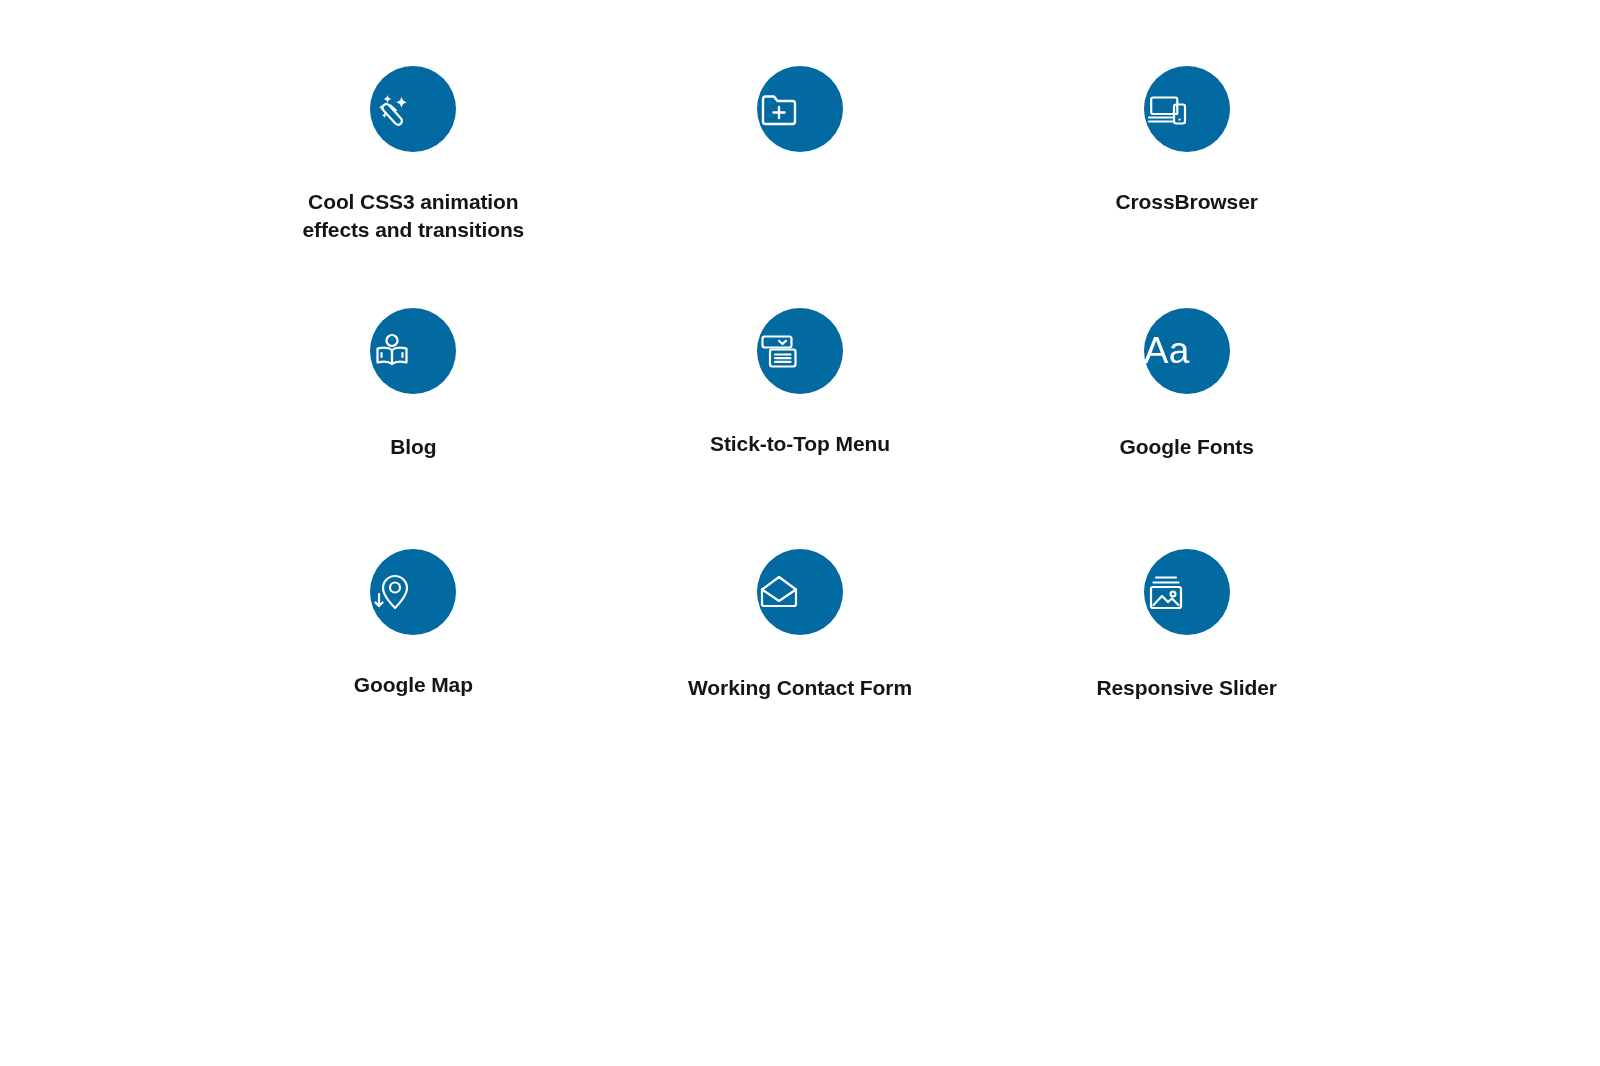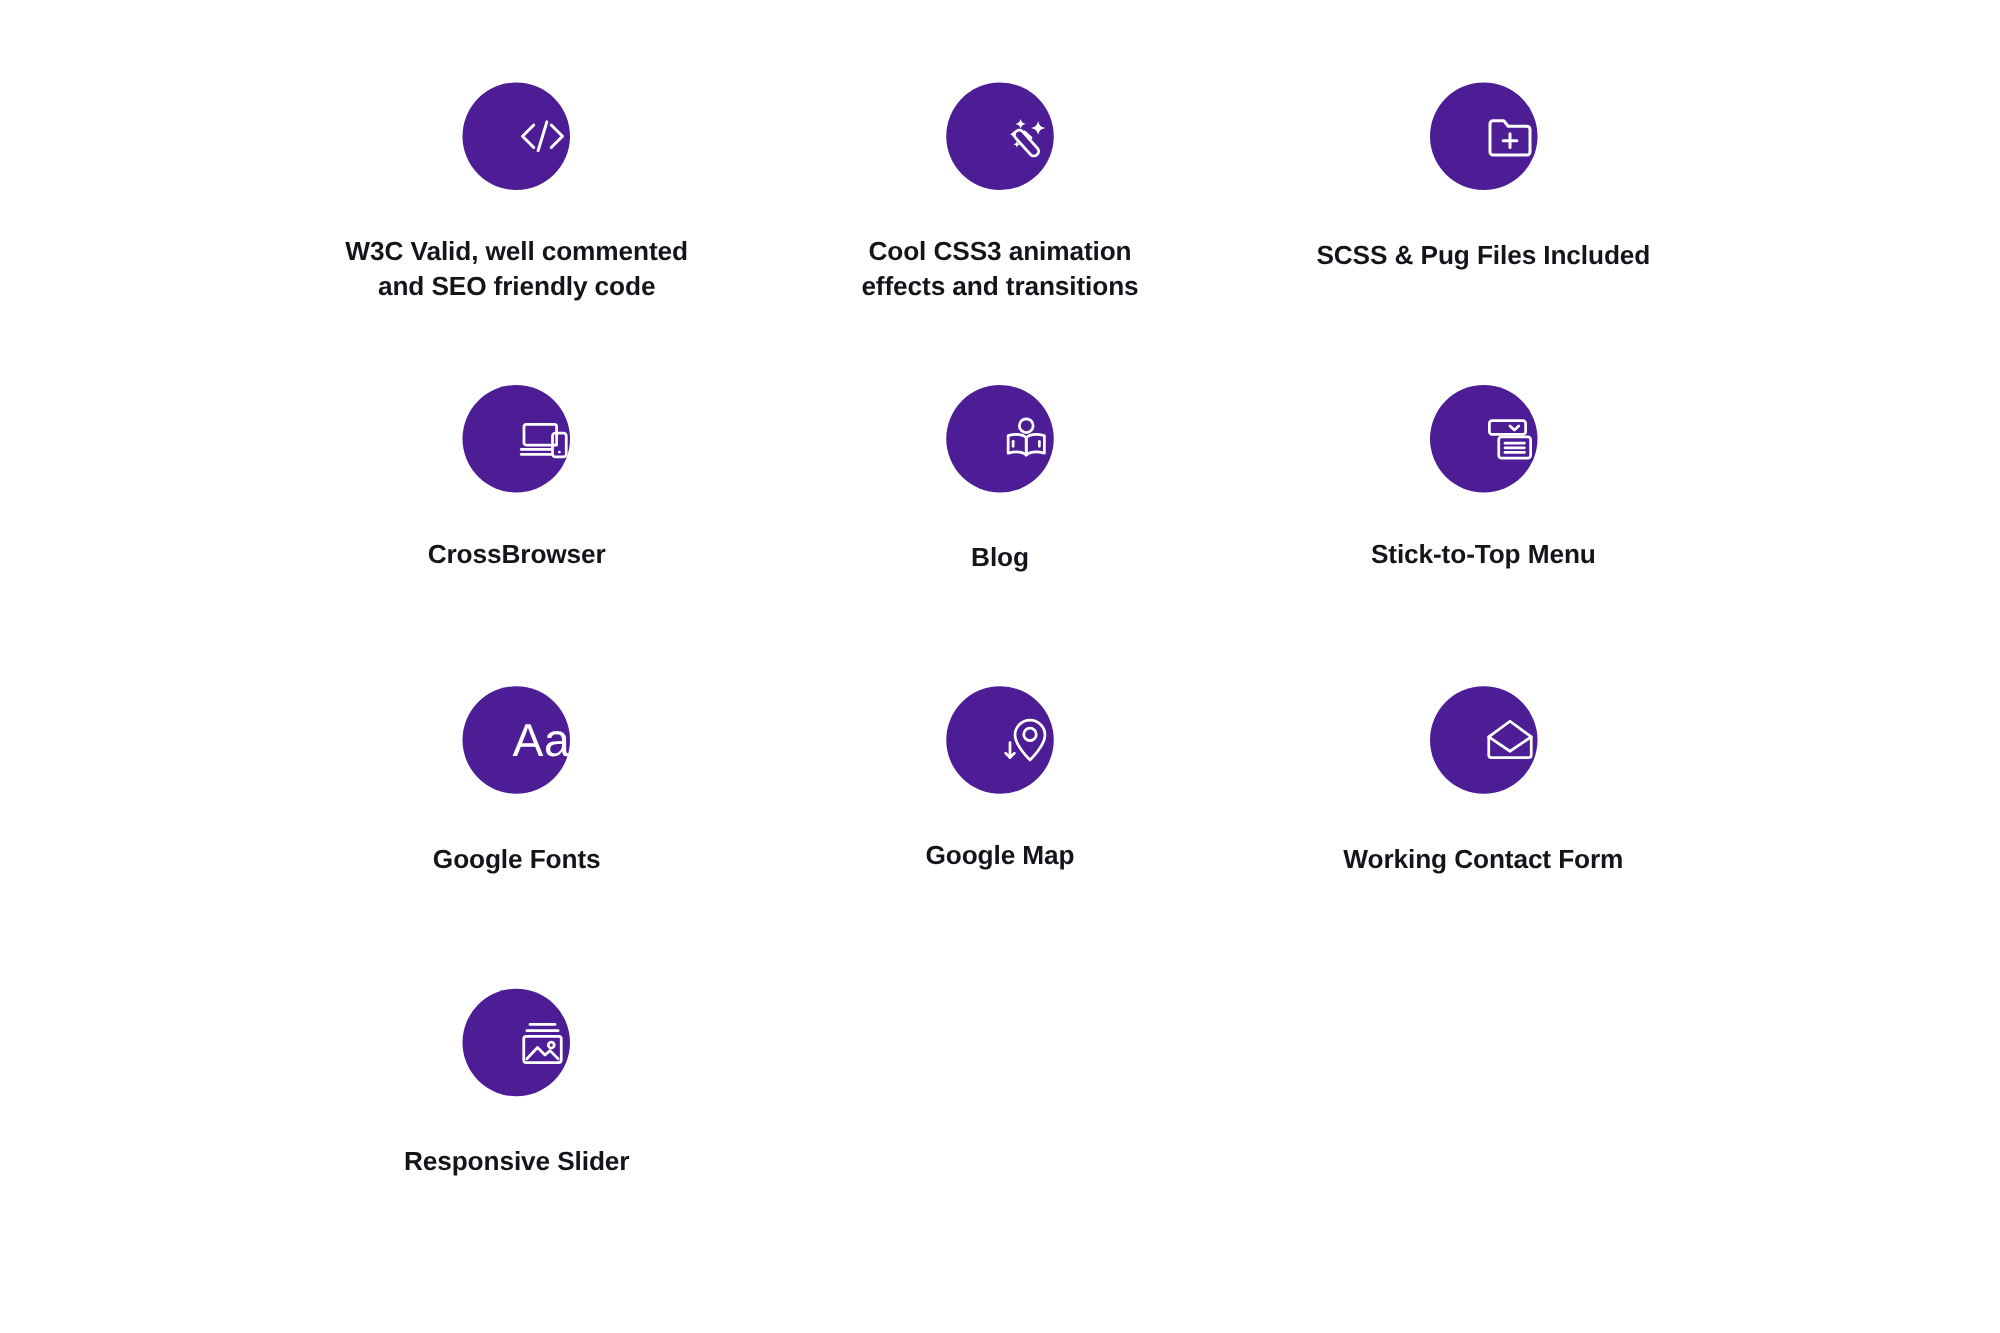--- a/index.html
+++ b/index.html
@@ -30,24 +30,24 @@
     flex-direction: column;
     align-items: center;
     justify-content: flex-start;
     padding-top: 26px;
     box-sizing: border-box;
   }
   .icon-badge {
     width: 86px;
     height: 86px;
     border-radius: 50%;
-    background: #4c1d95;
+    background: #0369a1;
     display: flex;
     align-items: center;
-    justify-content: flex-end;
+    justify-content: flex-start;
     flex: 0 0 auto;
   }
   .icon-badge svg {
     display: block;
   }
   .icon-badge .aa-text {
     color: #ffffff;
     font-family: "Liberation Sans", sans-serif;
     font-size: 37px;
     font-weight: 300;
@@ -69,33 +69,20 @@
   }
   
   .nudge-up-2 .feature-label { }
   .nudge-dn-2 .feature-label { margin-top: 39px; }
 </style>
 </head>
 <body>
 
 <div class="features-grid">
 
-  <div class="feature-item">
-    <div class="icon-badge">
-      <span>
-        <svg width="44" height="44" viewBox="0 0 44 44" fill="none" stroke="#ffffff" stroke-width="2.4" stroke-linecap="round" stroke-linejoin="round">
-          <polyline points="15,13 6,22 15,31"></polyline>
-          <polyline points="29,13 38,22 29,31"></polyline>
-          <line x1="25.5" y1="10.5" x2="18.5" y2="33.5"></line>
-        </svg>
-      </span>
-    </div>
-    <div class="feature-label">W3C Valid, well commented
-and SEO friendly code</div>
-  </div>
 
   <div class="feature-item">
     <div class="icon-badge">
       <span>
         <svg width="44" height="44" viewBox="0 0 44 44" fill="none" stroke="#ffffff" stroke-width="2.2" stroke-linecap="round" stroke-linejoin="round">
 
           <rect x="18.5" y="15" width="7.5" height="25" rx="3.6" transform="rotate(-42 22.2 27.5)"></rect>
           <line x1="20.5" y1="18.5" x2="25.8" y2="23.3"></line>
 
           <path d="M31.5 9.5 C32.3 13.2 33.6 14.5 37.2 15.3 C33.6 16.1 32.3 17.4 31.5 21 C30.7 17.4 29.4 16.1 25.8 15.3 C29.4 14.5 30.7 13.2 31.5 9.5 Z" fill="#ffffff" stroke="none"></path>
@@ -115,21 +102,20 @@
   <div class="feature-item nudge-dn-2">
     <div class="icon-badge">
       <span>
         <svg width="44" height="44" viewBox="0 0 44 44" fill="none" stroke="#ffffff" stroke-width="2.4" stroke-linecap="round" stroke-linejoin="round">
           <path d="M6 34.5 V12 a2.5 2.5 0 0 1 2.5-2.5 H17 l3.5 4.5 H35.5 a2.5 2.5 0 0 1 2.5 2.5 V34.5 a2.5 2.5 0 0 1 -2.5 2.5 H8.5 A2.5 2.5 0 0 1 6 34.5 Z"></path>
           <line x1="22" y1="20" x2="22" y2="31"></line>
           <line x1="16.5" y1="25.5" x2="27.5" y2="25.5"></line>
         </svg>
       </span>
     </div>
-    <div class="feature-label">SCSS &amp; Pug Files Included</div>
   </div>
 
   <div class="feature-item">
     <div class="icon-badge">
       <span>
         <svg width="44" height="44" viewBox="0 0 44 44" fill="none" stroke="#ffffff" stroke-width="2.2" stroke-linecap="round" stroke-linejoin="round">
 
           <path d="M9 10.5 H31.5 a1.8 1.8 0 0 1 1.8 1.8 V27 H9 a1.8 1.8 0 0 1 -1.8 -1.8 V12.3 A1.8 1.8 0 0 1 9 10.5 Z"></path>
 
           <line x1="5" y1="30.5" x2="28.5" y2="30.5"></line>

